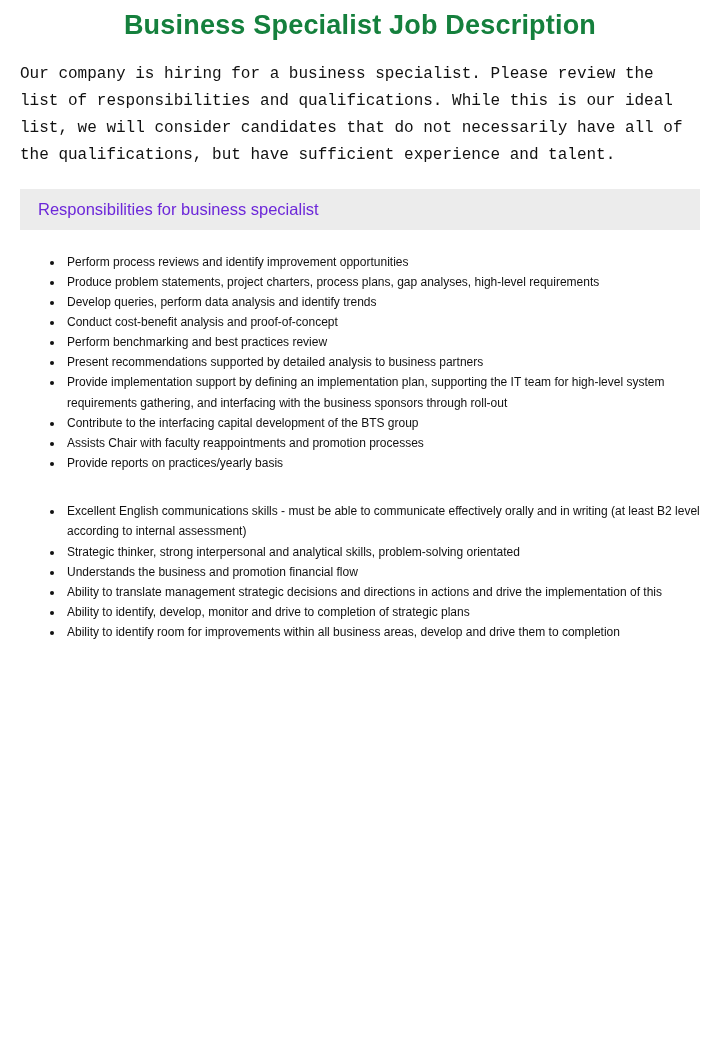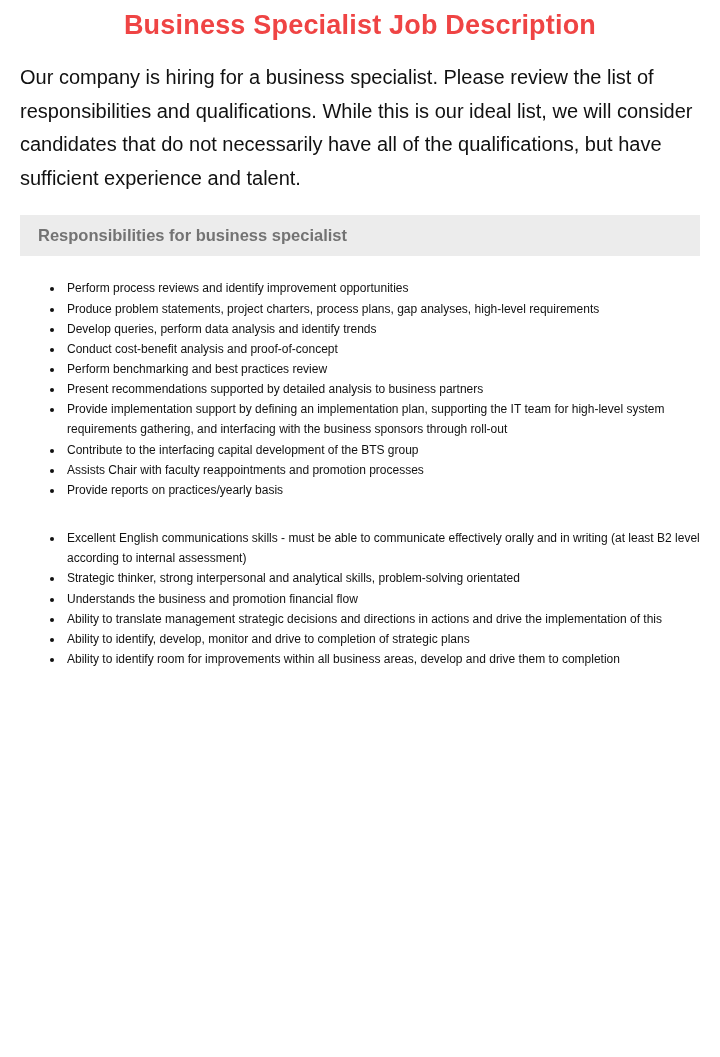--- a/index.html
+++ b/index.html
@@ -15,36 +15,37 @@
     box-sizing: border-box;
   }
   .page {
     padding: 0 20px 24px 20px;
     box-sizing: border-box;
   }
   .doc-title {
     font-size: 27px;
     font-weight: 700;
     text-align: center;
-    color: #ef4444;
+    color: #15803d;
     margin: 0;
     padding: 10px 0 14px 0;
     letter-spacing: 0.2px;
   }
   .intro {
-    font-size: 20px;
+    font-size: 16px;
     line-height: 1.68;
     margin: 6px 0 20px 0;
     color: #111111;
+    font-family: Liberation Mono, monospace;
   }
   .section-header {
     background: #ececec;
     font-size: 16.5px;
-    font-weight: 700;
-    color: #737373;
+    font-weight: 400;
+    color: #6d28d9;
     padding: 11px 18px;
     margin: 8px 0 10px 0;
   }
   ul.bullet-list {
     margin: 22px 0 28px 0;
     padding-left: 44px;
     list-style-type: disc;
   }
   ul.bullet-list li {
     font-size: 12px;

